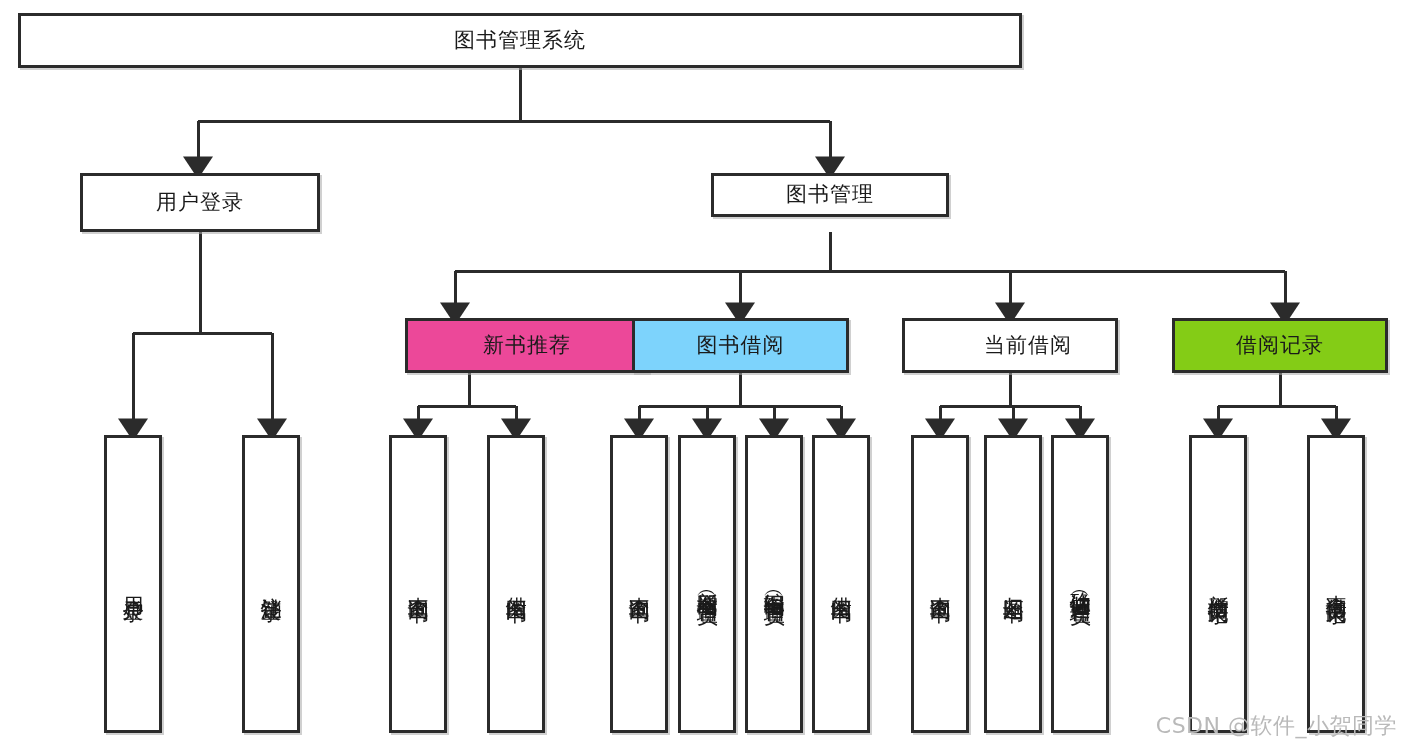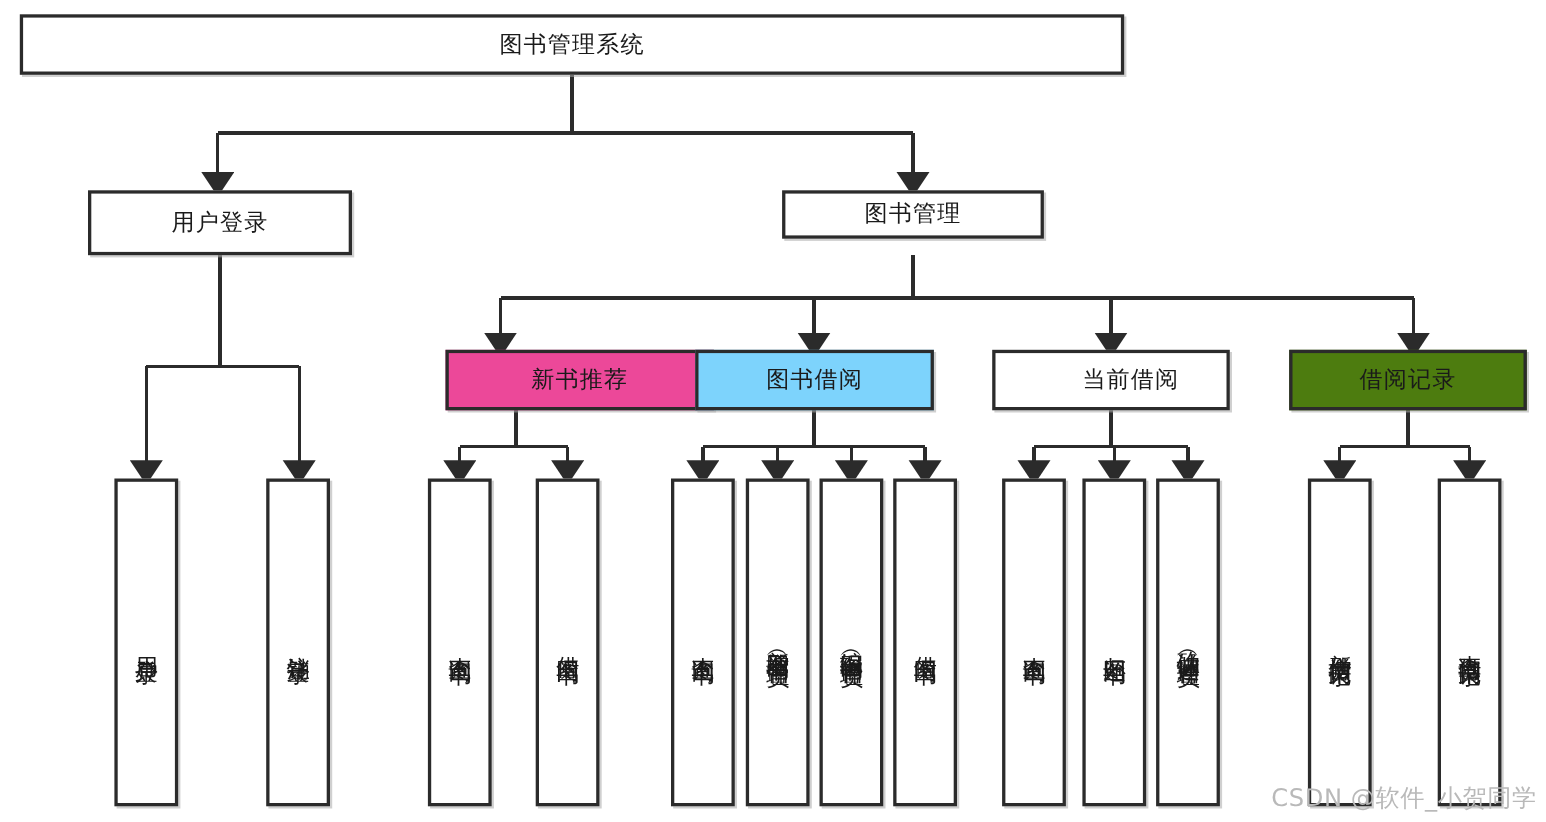--- a/index.html
+++ b/index.html
@@ -142,21 +142,21 @@
 
   <div class="node horizontal" style="left: 361px; top: 318px; width: 244px; height: 55px; border-color: rgb(43, 43, 43); background: #ec4899; color: rgb(26, 26, 26); margin-left: 44px;">
     <span>新书推荐</span>
   </div>
   <div class="node horizontal" style="left: 632px; top: 318px; width: 217px; height: 55px; border-color: rgb(43, 43, 43); background: #7dd3fc; color: rgb(26, 26, 26);">
     <span>图书借阅</span>
   </div>
   <div class="node horizontal" style="left: 902px; top: 318px; width: 216px; height: 55px; border-color: rgb(43, 43, 43); background: rgb(255, 255, 255); color: rgb(26, 26, 26); padding-left: 36px;">
     <span>当前借阅</span>
   </div>
-  <div class="node horizontal" style="left: 1172px; top: 318px; width: 216px; height: 55px; border-color: rgb(43, 43, 43); background: #4d7c0f; color: rgb(26, 26, 26);">
+  <div class="node horizontal" style="left: 1172px; top: 318px; width: 216px; height: 55px; border-color: rgb(43, 43, 43); background: #84cc16; color: rgb(26, 26, 26);">
     <span>借阅记录</span>
   </div>
 
   <div class="node vertical" style="left: 104px; top: 435px; width: 58px; height: 298px; border-color: rgb(43, 43, 43); background: rgb(255, 255, 255); color: rgb(26, 26, 26);">
     <span class="vlabel">用户登录</span>
   </div>
   <div class="node vertical" style="left: 242px; top: 435px; width: 58px; height: 298px; border-color: rgb(43, 43, 43); background: rgb(255, 255, 255); color: rgb(26, 26, 26);">
     <span class="vlabel">注销登录</span>
   </div>
   <div class="node vertical" style="left: 389px; top: 435px; width: 58px; height: 298px; border-color: rgb(43, 43, 43); background: rgb(255, 255, 255); color: rgb(26, 26, 26);">

